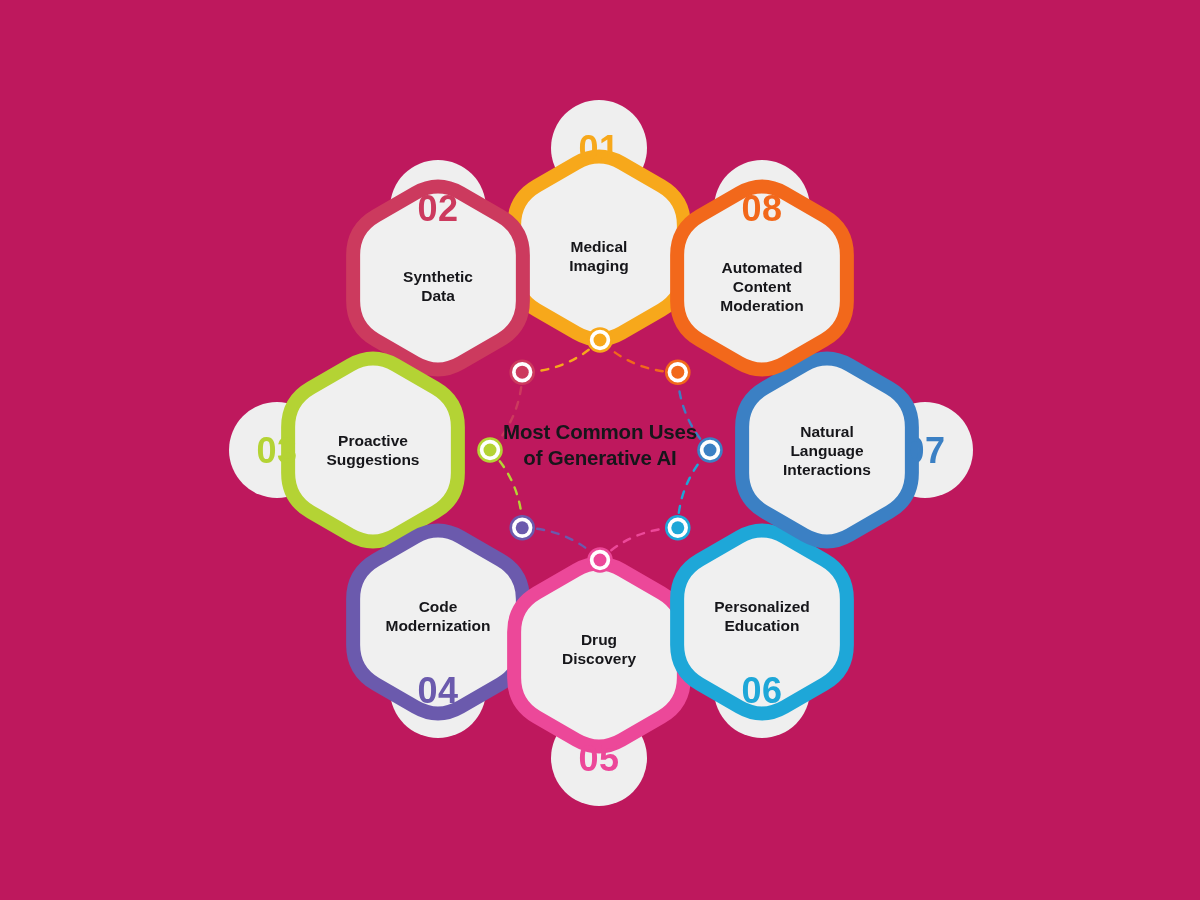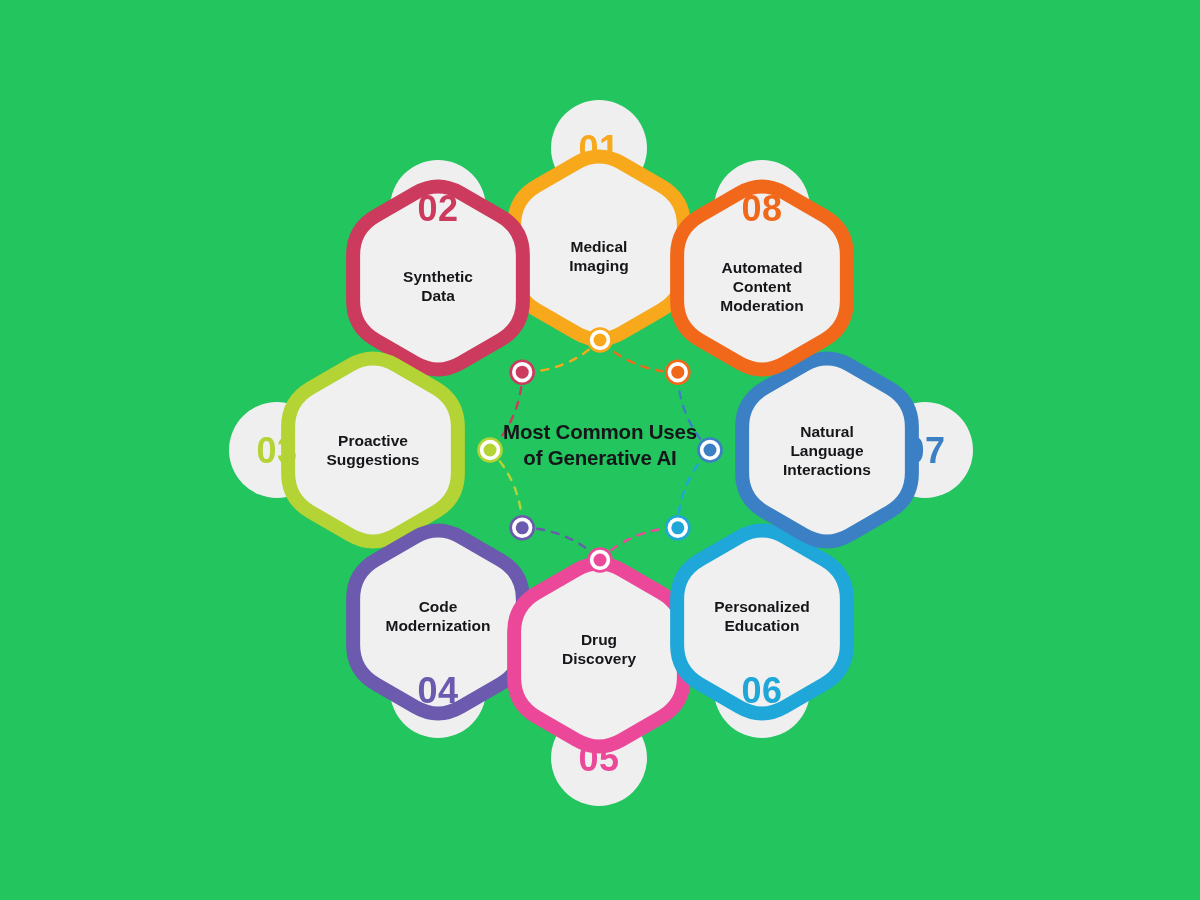--- a/index.html
+++ b/index.html
@@ -10,21 +10,21 @@
   body {
     width: 1200px;
     height: 900px;
     font-family: "Liberation Sans", sans-serif;
     overflow: hidden;
   }
   #stage {
     position: relative;
     width: 1200px;
     height: 900px;
-    background: #22c55e;
+    background: #be185d;
   }
   #infographic {
     position: absolute;
     inset: 0;
     width: 1200px;
     height: 900px;
   }
   .node-label {
     font-family: "Liberation Sans", sans-serif;
     font-weight: bold;

